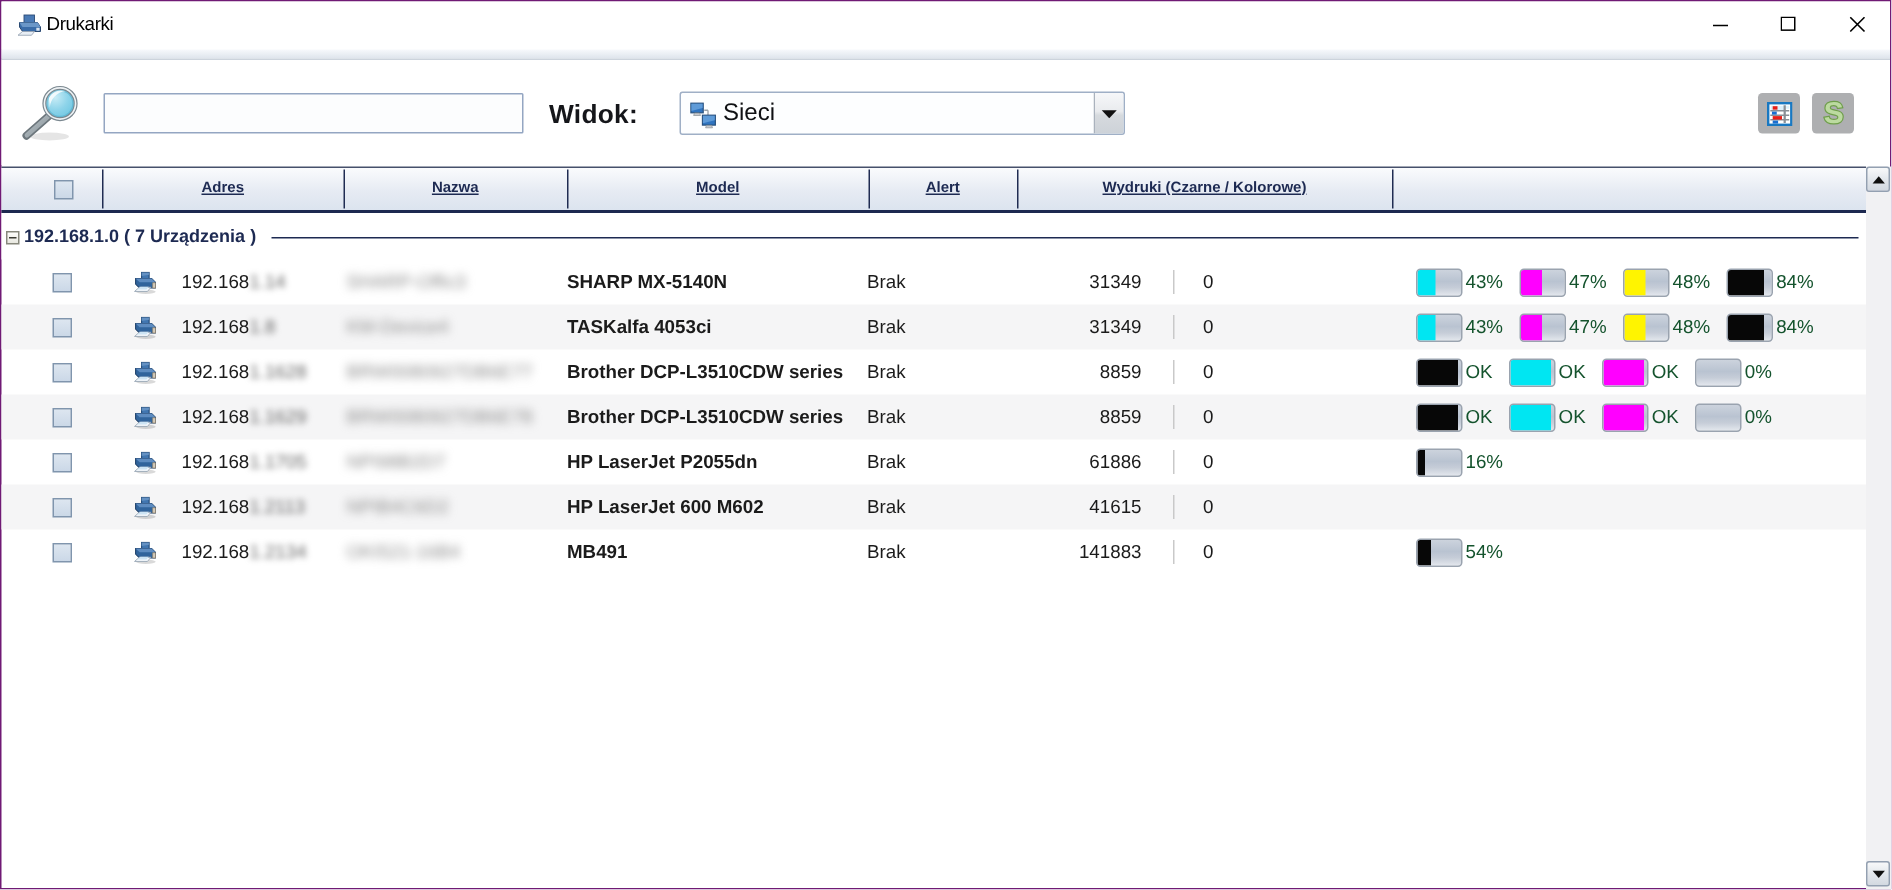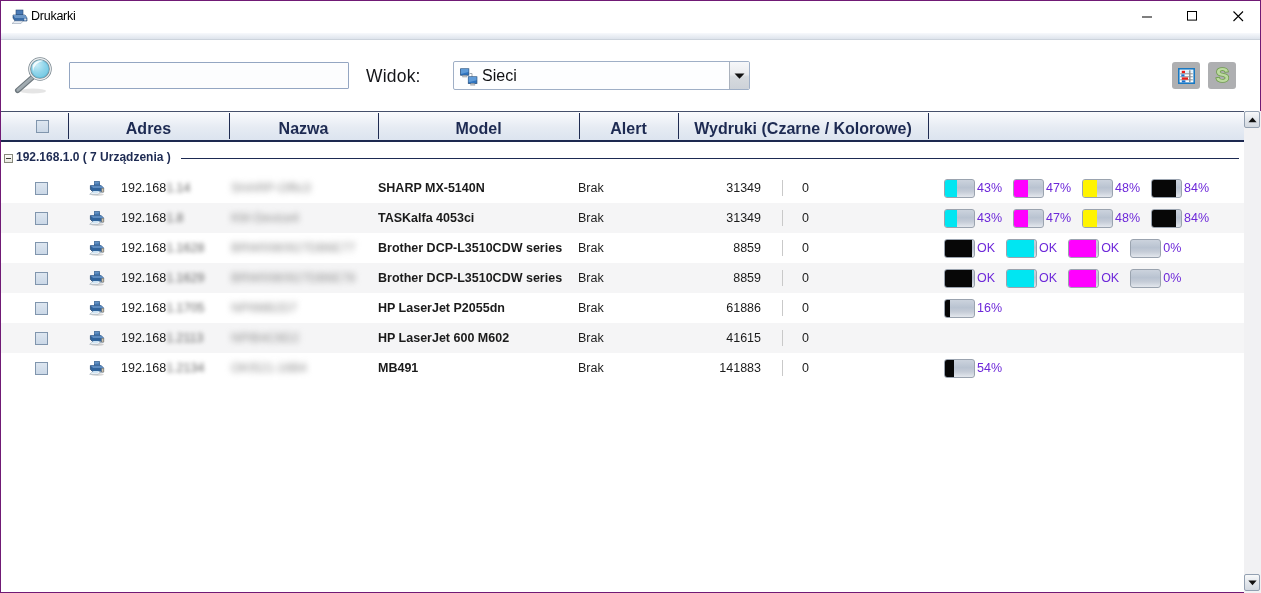--- a/index.html
+++ b/index.html
@@ -13,39 +13,39 @@
   #ttext { position:absolute; left:30px; top:8px; font-size:12.5px; letter-spacing:-0.25px; color:#000; }
 
   
   #strip { position:absolute; left:0; top:32px; width:1259px; height:7px;
            background:linear-gradient(#f7f9fc,#dee4ec); border-bottom:1px solid #ccd3dc; }
 
   
   #toolbar { position:absolute; left:0; top:39px; width:1259px; height:70px; background:#fff; }
   #search { position:absolute; left:68px; top:22px; width:280px; height:27px;
             border:1px solid #94a6c2; background:#fcfdfe; border-radius:1px; }
-  #widok { position:absolute; left:365px; top:26px; font-size:17.5px; font-weight:normal; letter-spacing:0.2px; color:#15161a; }
+  #widok { position:absolute; left:365px; top:26px; font-size:17.5px; font-weight:bold; letter-spacing:0.2px; color:#15161a; }
   #combo { position:absolute; left:452px; top:21px; width:297px; height:29px;
            border:1px solid #9fafc6; background:#fdfeff; border-radius:2px; }
   #combotext { position:absolute; left:28px; top:5px; font-size:16px; color:#101114; }
   #combobtn { position:absolute; right:0; top:0; width:20px; height:27px;
               background:linear-gradient(#f6f7f9,#e9ebee 45%,#d6dade 55%,#cdd2d8);
               border-left:1px solid #aab2bd; border-radius:0 1px 1px 0; }
   #combobtn svg { position:absolute; left:4px; top:11px; }
   .toolbtn { position:absolute; top:22px; width:28px; height:27px; background:#aeafb1; border-radius:3px; }
   #btn1 { left:1171px; }
   #btn2 { left:1207px; }
   
 
   
   #thead { position:absolute; left:0; top:110px; width:1243px; height:31px;
            border-top:1px solid #46506b; border-bottom:2px solid #1d2950;
            background:linear-gradient(#fafbfd,#e6ebf3 55%,#dce4ef); }
   .hsep { position:absolute; top:1px; width:1px; height:26px; background:#202c52; }
-  .hlab { position:absolute; top:8px; font-size:16px; font-weight:bold; color:#1d2a52; text-align:center; }
+  .hlab { position:absolute; top:8px; font-size:10px; font-weight:bold; color:#1d2a52; text-align:center;text-decoration:underline; }
   .cbx { position:absolute; width:13px; height:13px; border:1px solid #8095ad;
          background:linear-gradient(#dde6f0,#cbd8e7); }
 
   
   #grow { position:absolute; left:0; top:141px; width:1243px; height:31px; background:#fff; }
   #gexp { position:absolute; left:3px; top:12px; width:9px; height:9px; border:1px solid #87887c;
           background:linear-gradient(#fdfdfb,#e8e8e0); }
   #gexp i { position:absolute; left:1px; top:3px; width:5px; height:1px; background:#3a3a33; display:block; }
   #gtext { position:absolute; left:15px; top:8px; font-size:12px; font-weight:bold; color:#1d2a52; }
   #gline { position:absolute; left:180px; top:16px; width:1058px; height:1px; background:#1d2a52; }
@@ -63,21 +63,21 @@
   .md { left:377px;font-weight:bold; }
   .al { left:577px; }
   .bw { left:677px; width:83px; text-align:right; }
   .dv { position:absolute; left:781px; top:7px; width:1px; height:16px; background:#c9c9c9; }
   .cw { left:801px; }
   .ton { position:absolute; left:943px; top:0; height:30px; display:flex; align-items:center; }
   .tg { display:flex; align-items:center; margin-right:11px; }
   .bar { position:relative; width:31px; height:19px; border:1px solid #9aa3af; border-radius:3px;
          background:linear-gradient(#ccd3dd,#b9c3d1 45%,#c6cdd8 70%,#e3e7ed); overflow:hidden; }
   .fill { position:absolute; left:0; top:0; bottom:0; }
-  .pct { margin-left:2px; font-size:12.5px; color:#6d28d9;text-align:right; }
+  .pct { margin-left:2px; font-size:12.5px; color:#14532d;text-align:right; }
 
   
   #sbar { position:absolute; left:1243px; top:110px; width:17px; height:482px; background:#f1f1f3; }
   .sbtn { position:absolute; left:0px; width:16px; height:17px; border:1px solid #93a0b1; border-radius:2px;
           background:linear-gradient(#f8f9fa,#e3e7ec 50%,#d3d9e1); }
   .sbtn svg { position:absolute; left:3px; top:5px; }
 </style>
 </head>
 <body>
 <div id="win">

